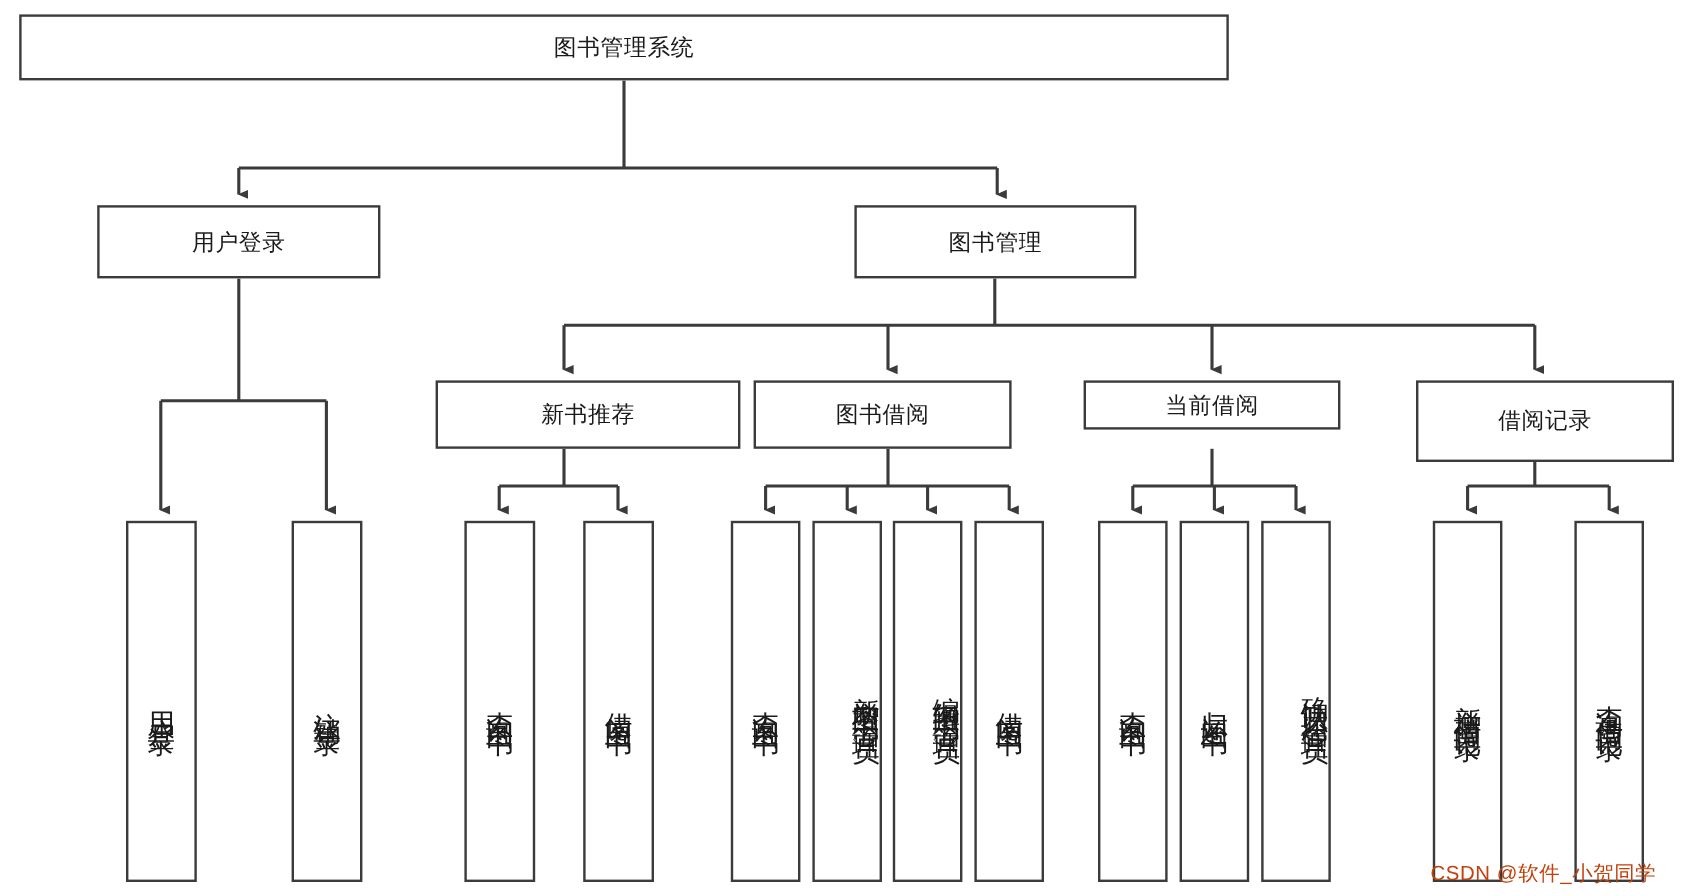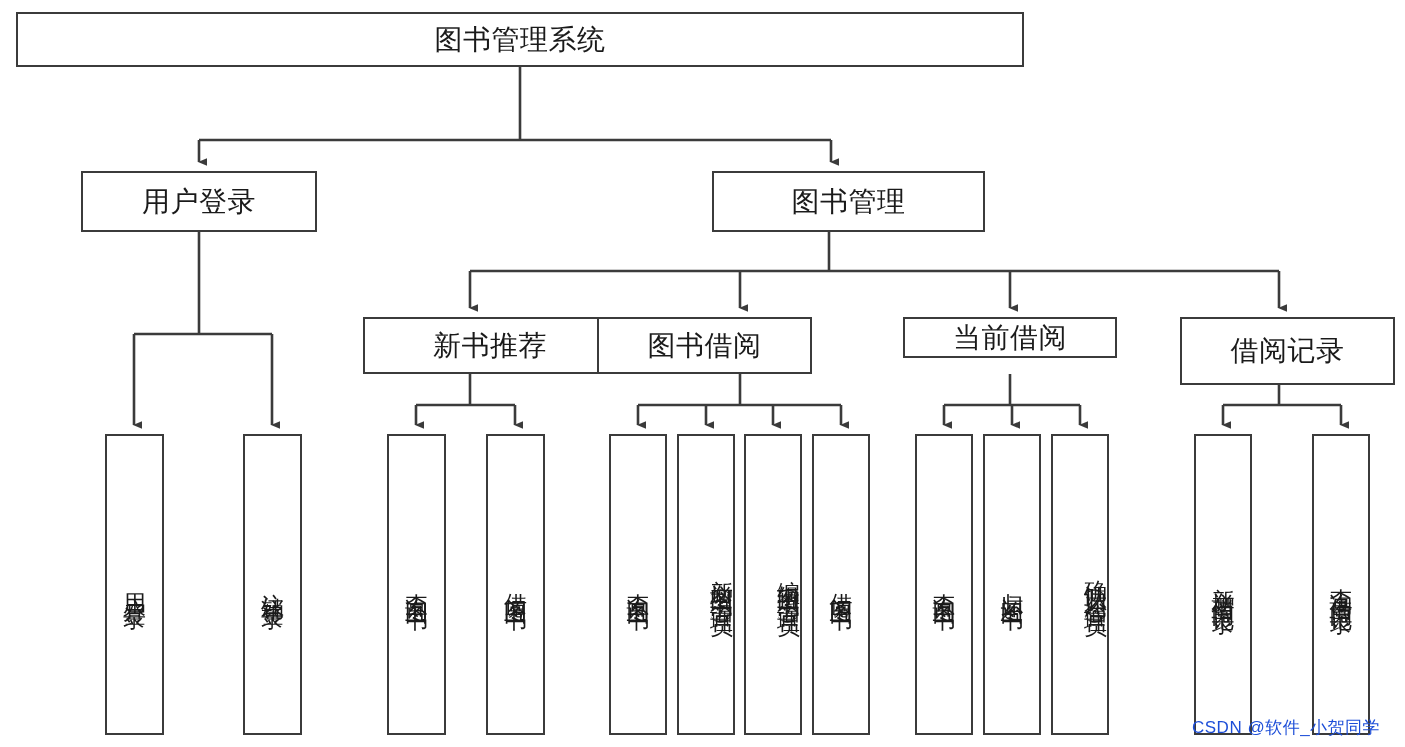--- a/index.html
+++ b/index.html
@@ -30,21 +30,21 @@
     position: absolute;
     box-sizing: border-box;
     background: #ffffff;
     border: 2px solid #3b3b3b;
     display: flex;
     align-items: center;
     justify-content: center;
     color: #1a1a1a;
   }
   .node.horiz {
-    font-size: 28px;
+    font-size: 19px;
     letter-spacing: 0.5px;
   }
   .node.vert {
     writing-mode: vertical-rl;
     text-orientation: upright;
     font-size: 23px;
     letter-spacing: 5px;
     padding-top: 4px;
     padding-bottom: 4px;
     line-height: 1;
@@ -52,21 +52,21 @@
   .node.vert.top-align {
     align-items: flex-start;
   }
   .node-label {
     display: block;
     white-space: nowrap;
   }
   .watermark {
     position: absolute;
     font-size: 17px;
-    color: #1d4ed8;
+    color: #c2410c;
     white-space: nowrap;
     letter-spacing: 0.5px;
   }
 </style>
 </head>
 <body>
 
 <div id="diagram-root">
 
   <svg class="edges" viewBox="0 0 1405 747" xmlns="http://www.w3.org/2000/svg">
@@ -119,28 +119,28 @@
     </g>
   </svg>
 
   <div class="node horiz" style="left:16px; top:12px; width:1008px; height:55px;">
     <span class="node-label">图书管理系统</span>
   </div>
 
   <div class="node horiz" style="left:81px; top:171px; width:236px; height:61px;">
     <span class="node-label">用户登录</span>
   </div>
-  <div class="node horiz" style="left:712px; top:171px; width:273px; height:61px;">
+  <div class="node horiz" style="left:712px; top:171px; width:235px; height:61px;">
     <span class="node-label">图书管理</span>
   </div>
 
   <div class="node horiz" style="left:363px; top:317px; width:254px; height:57px;">
     <span class="node-label">新书推荐</span>
   </div>
-  <div class="node horiz" style="left:597px; top:317px; width:215px; height:57px;">
+  <div class="node horiz" style="left:628px; top:317px; width:215px; height:57px;">
     <span class="node-label">图书借阅</span>
   </div>
   <div class="node horiz" style="left:903px; top:317px; width:214px; height:41px;">
     <span class="node-label">当前借阅</span>
   </div>
   <div class="node horiz" style="left:1180px; top:317px; width:215px; height:68px;">
     <span class="node-label">借阅记录</span>
   </div>
 
   <div class="node vert" style="left:105px; top:434px; width:59px; height:301px;">

